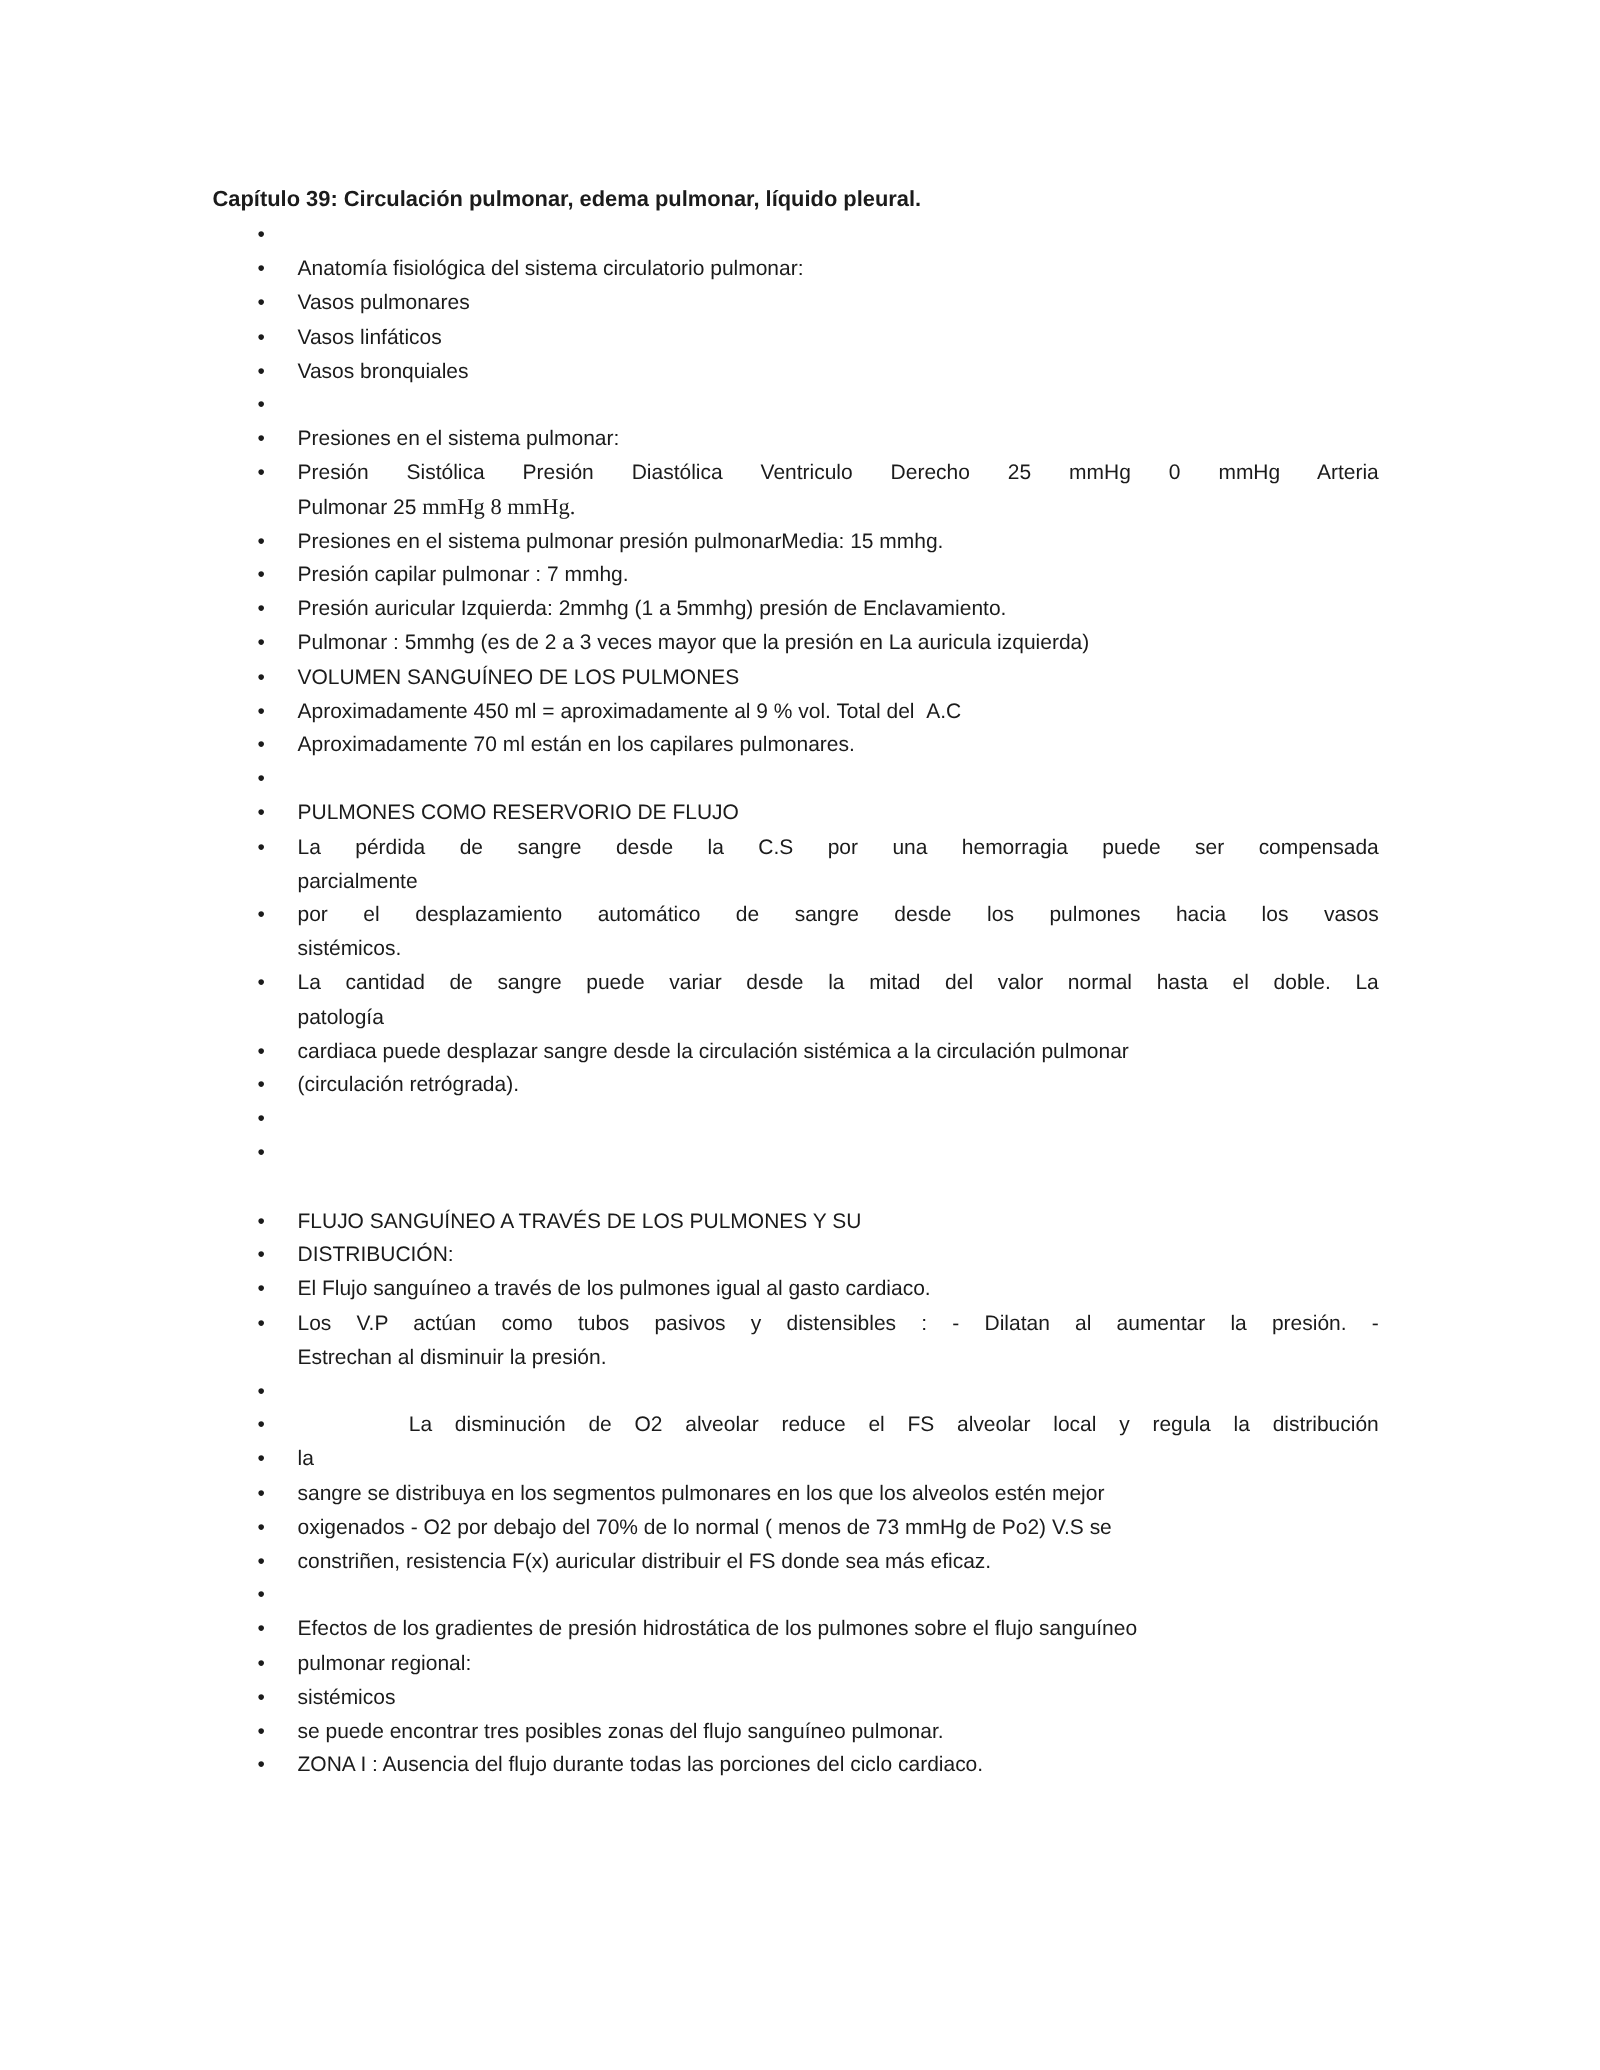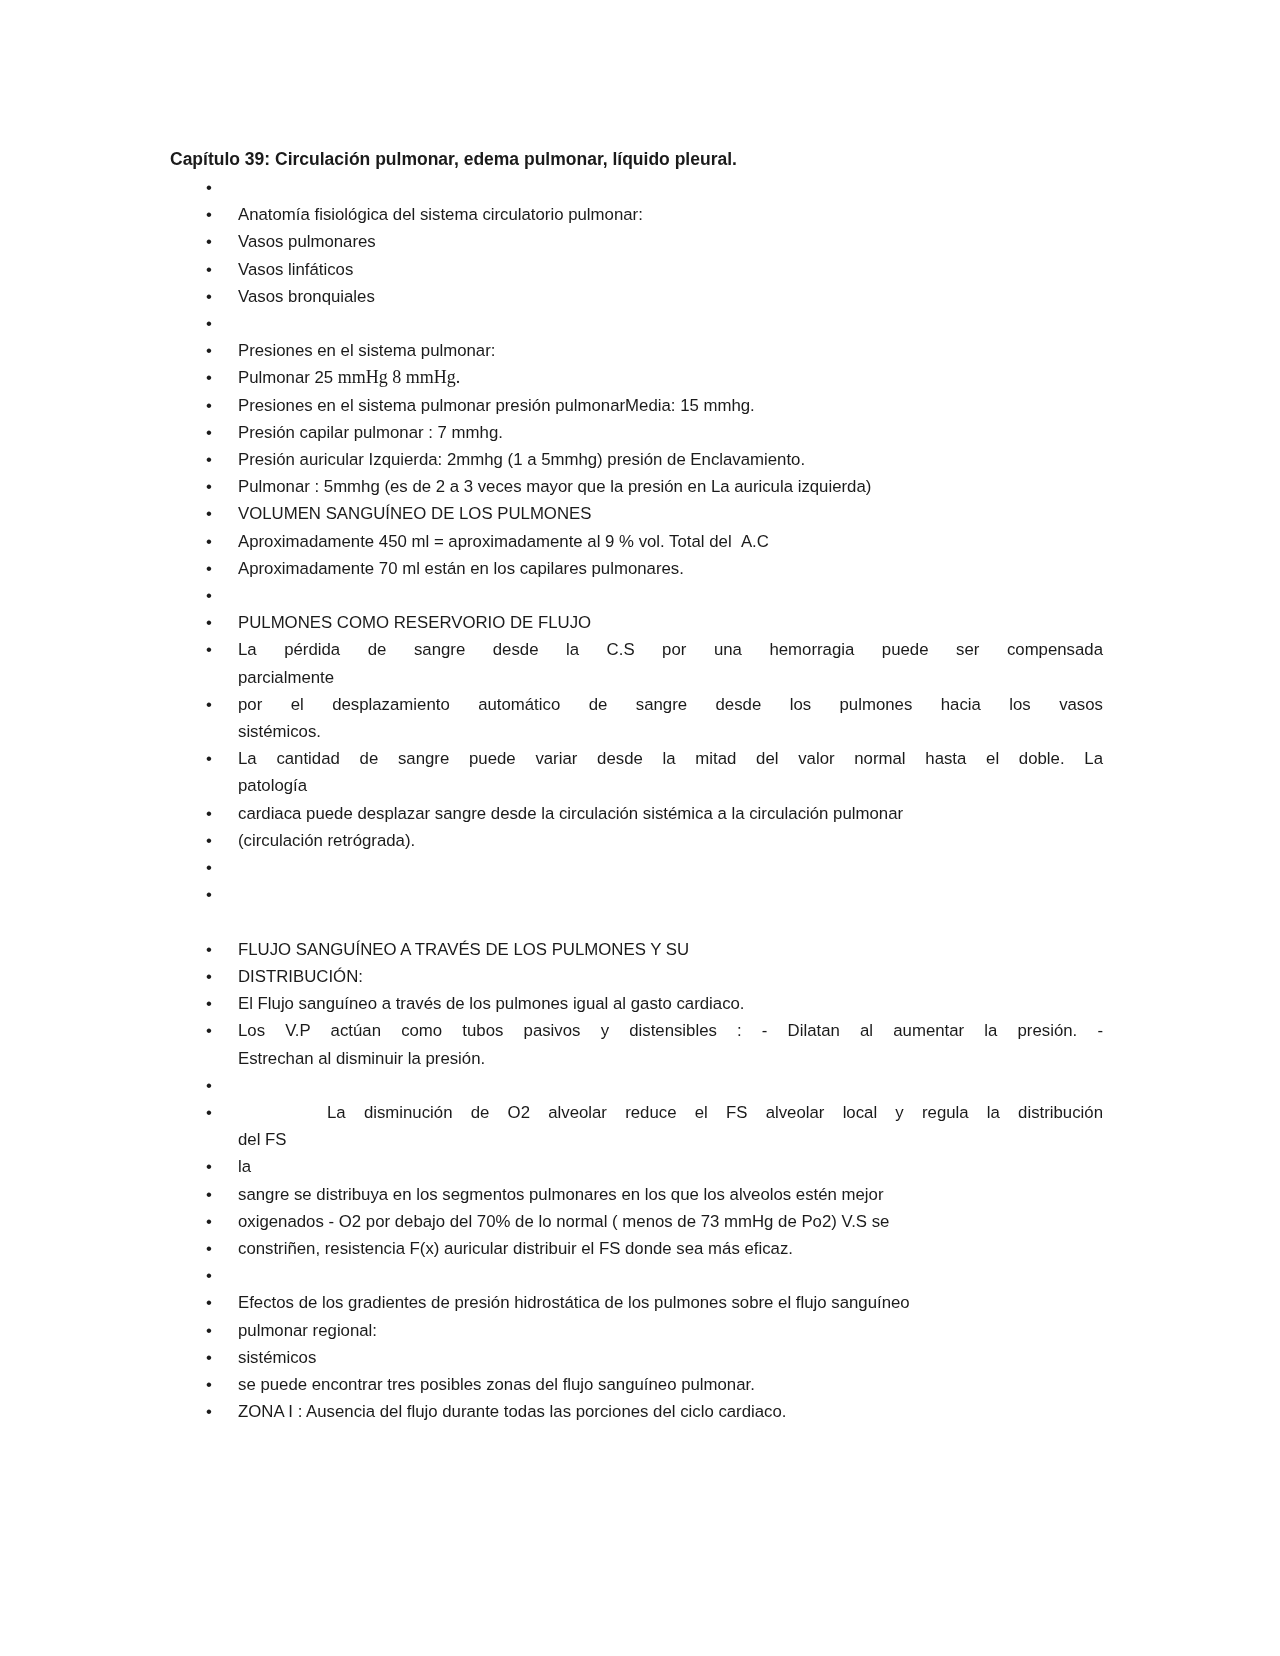--- a/index.html
+++ b/index.html
@@ -82,20 +82,21 @@
       <li>
         <span class="bullet">•</span>
         <div class="line">&nbsp;</div>
       </li>
       <li>
         <span class="bullet">•</span>
         <div class="line">Presiones en el sistema pulmonar:</div>
       </li>
       <li>
         <span class="bullet">•</span>
+        <div class="line j">Presión Sistólica Presión Diastólica Ventriculo Derecho 25 mmHg 0 mmHg Arteria</div>
         <div class="line"><span class="">Pulmonar 25 </span><span class="serif">mmHg 8 mmHg.</span></div>
       </li>
       <li>
         <span class="bullet">•</span>
         <div class="line">Presiones en el sistema pulmonar presión pulmonarMedia: 15 mmhg.</div>
       </li>
       <li>
         <span class="bullet">•</span>
         <div class="line">Presión capilar pulmonar : 7 mmhg.</div>
       </li>
@@ -178,21 +179,20 @@
         <div class="line j">Los V.P actúan como tubos pasivos y distensibles : - Dilatan al aumentar la presión. -</div>
         <div class="line">Estrechan al disminuir la presión.</div>
       </li>
       <li>
         <span class="bullet">•</span>
         <div class="line">&nbsp;</div>
       </li>
       <li>
         <span class="bullet">•</span>
         <div class="line j tab">La disminución de O2 alveolar reduce el FS alveolar local y regula la distribución</div>
-        <div class="line">del FS</div>
       </li>
       <li>
         <span class="bullet">•</span>
         <div class="line">la</div>
       </li>
       <li>
         <span class="bullet">•</span>
         <div class="line">sangre se distribuya en los segmentos pulmonares en los que los alveolos estén mejor</div>
       </li>
       <li>

